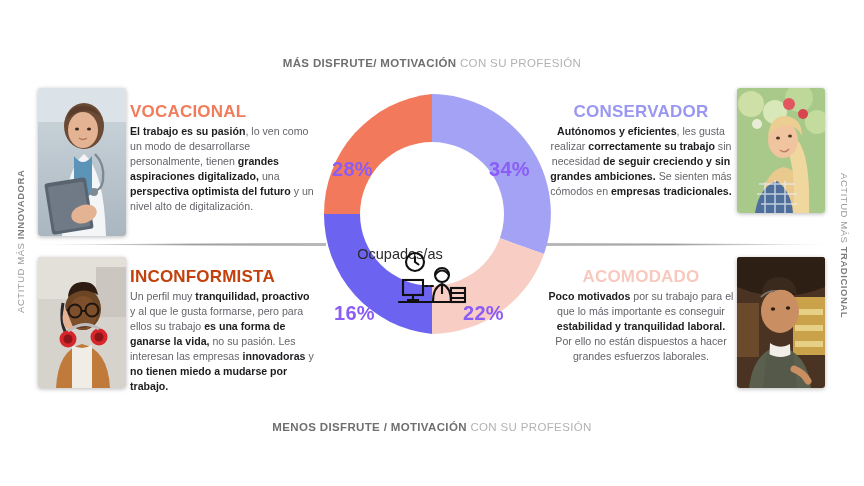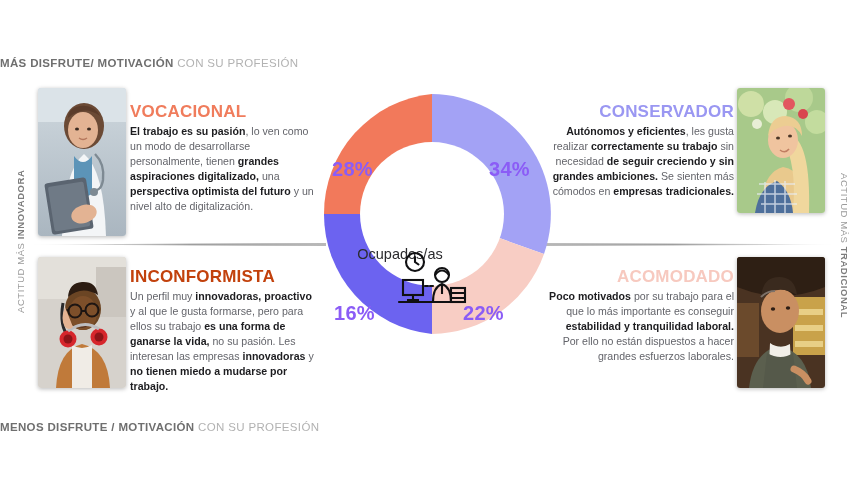--- a/index.html
+++ b/index.html
@@ -18,21 +18,21 @@
     white-space:nowrap;
   }
   .side-label b{color:#7d7d7d;font-weight:700;}
   #side-left{left:-50px;width:140px;text-align:center;
     transform:translateY(-50%) rotate(-90deg);}
   #side-right{right:-50px;width:140px;text-align:center;
     transform:translateY(-50%) rotate(90deg);}
 
   
   .axis-head{
-    position:absolute;left:0;width:864px;
+    position:absolute;left:0;width:864px;text-align:center;
     font-size:11.5px;letter-spacing:.35px;color:#b2b2b2;
   }
   .axis-head b{color:#6f6f6f;font-weight:700;}
   #head-top{top:57px;}
   #head-bottom{top:421px;}
 
   
   .divider{position:absolute;height:3px;top:243px;}
   #divider-left{left:26px;width:300px;
     background:linear-gradient(to right,rgba(150,150,150,0) 0%,#9d9d9d 55%,#b9b9b9 100%);
@@ -56,21 +56,21 @@
   .quad{position:absolute;width:186px;}
   .quad h2{
     margin:0 0 3px 0;font-size:17px;font-weight:700;letter-spacing:.2px;
     line-height:1.05;
   }
   .quad p{
     margin:0;font-size:10.6px;line-height:1.42;color:#63646a;
   }
   .quad p b{color:#1d1d20;font-weight:700;}
   .left-q{left:130px;text-align:left;}
-  .right-q{left:548px;text-align:right;}
+  .right-q{left:548px;text-align:center;}
   #quad-vocacional{top:103px;}
   #quad-conservador{top:103px;}
   #quad-inconformista{top:268px;}
   #quad-acomodado{top:268px;}
 
   
   #donut-wrap{position:absolute;left:318px;top:92px;width:228px;height:240px;}
   #donut-wrap svg{display:block;overflow:visible;}
   .pct{
     position:absolute;color:#8b5cf6;font-size:20px;font-weight:700;
@@ -252,21 +252,21 @@
     <p><b>El trabajo es su pasión</b><span>, lo ven como un modo de desarrollarse personalmente, tienen </span><b>grandes aspiraciones digitalizado,</b><span> una </span><b>perspectiva optimista del futuro</b><span> y un nivel alto de digitalización.</span></p>
   </div>
 
   <div class="quad right-q" id="quad-conservador">
     <h2 style="color: rgb(154, 151, 242);">CONSERVADOR</h2>
     <p><b>Autónomos y eficientes</b><span>, les gusta realizar </span><b>correctamente su trabajo</b><span> sin necesidad </span><b>de seguir creciendo y sin grandes ambiciones.</b><span> Se sienten más cómodos en </span><b>empresas tradicionales.</b></p>
   </div>
 
   <div class="quad left-q" id="quad-inconformista">
     <h2 style="color: #c2410c;">INCONFORMISTA</h2>
-    <p><span>Un perfil muy </span><b>innovadoras, proactivo</b><span> y al que le gusta formarse, pero para ellos su trabajo </span><b>es una forma de ganarse la vida,</b><span> no su pasión. Les interesan las empresas </span><b>innovadoras</b><span> y </span><b>no tienen miedo a mudarse por trabajo.</b></p>
+    <p><span>Un perfil muy </span><b>tranquilidad, proactivo</b><span> y al que le gusta formarse, pero para ellos su trabajo </span><b>es una forma de ganarse la vida,</b><span> no su pasión. Les interesan las empresas </span><b>innovadoras</b><span> y </span><b>no tienen miedo a mudarse por trabajo.</b></p>
   </div>
 
   <div class="quad right-q" id="quad-acomodado">
     <h2 style="color: rgb(247, 201, 191);">ACOMODADO</h2>
     <p><b>Poco motivados</b><span> por su trabajo para el que lo más importante es conseguir </span><b>estabilidad y tranquilidad laboral.</b><span> Por ello no están dispuestos a hacer grandes esfuerzos laborales.</span></p>
   </div>
 
 </div>
 
 </body></html>

